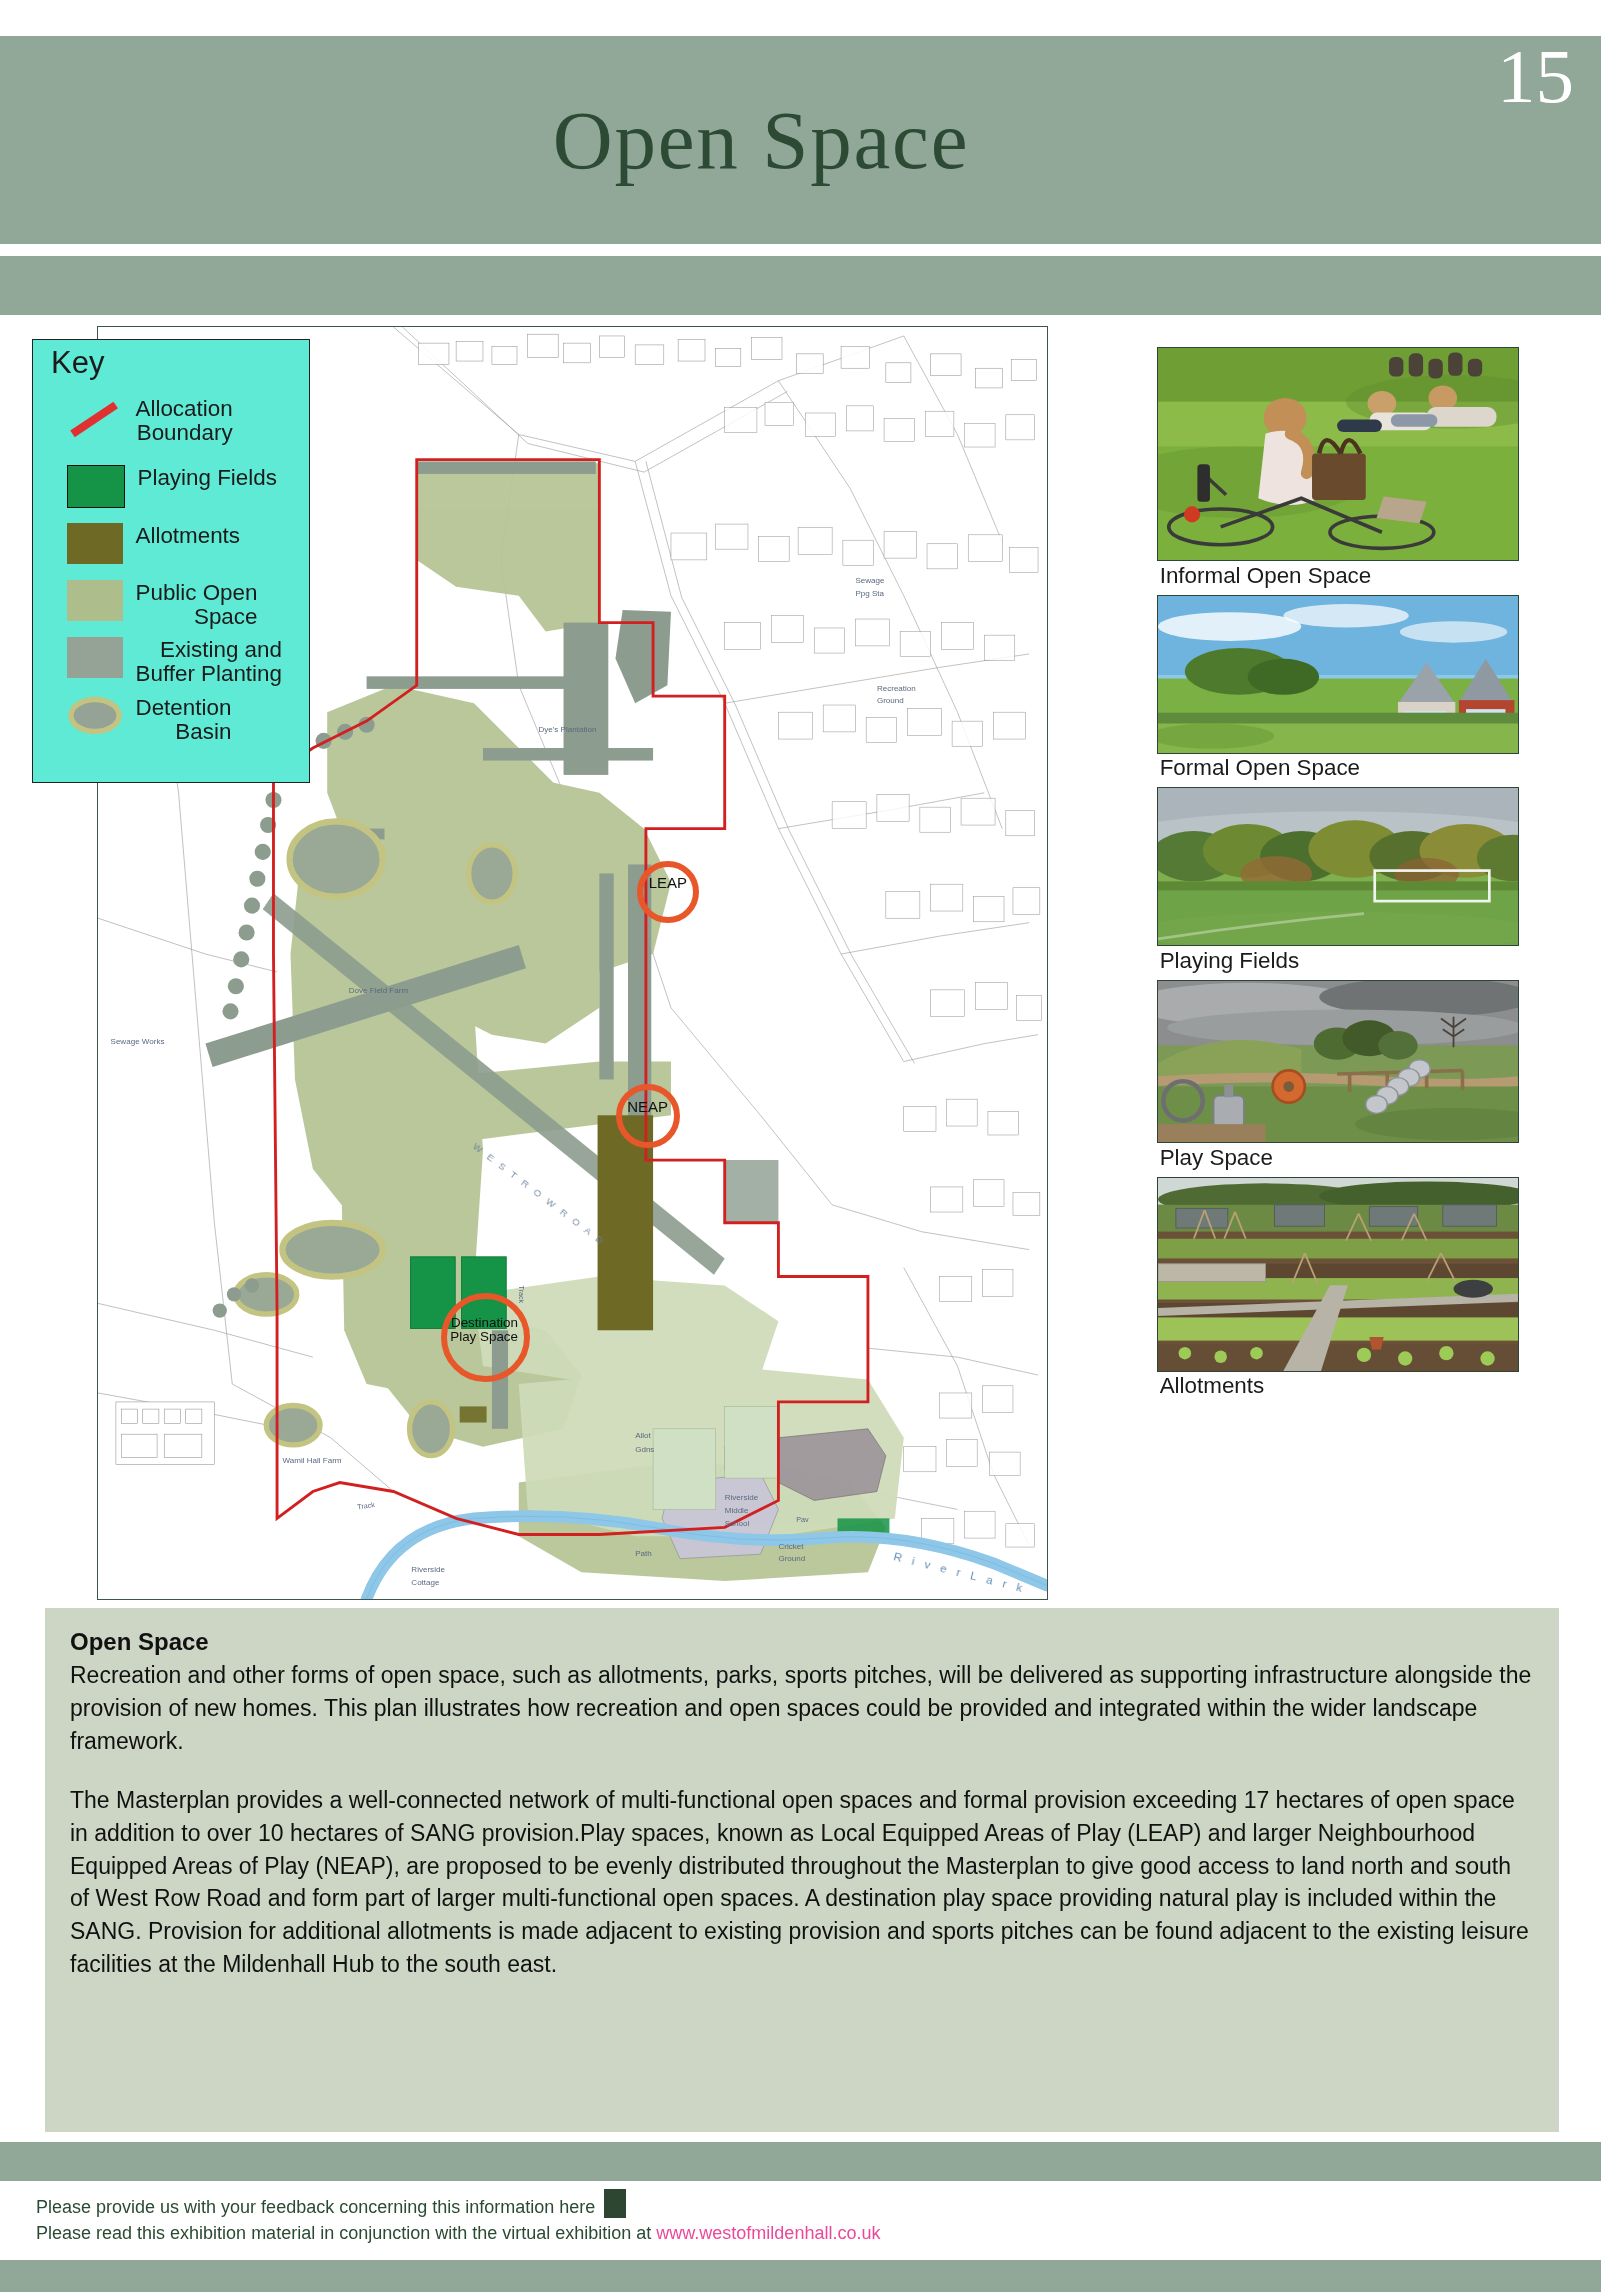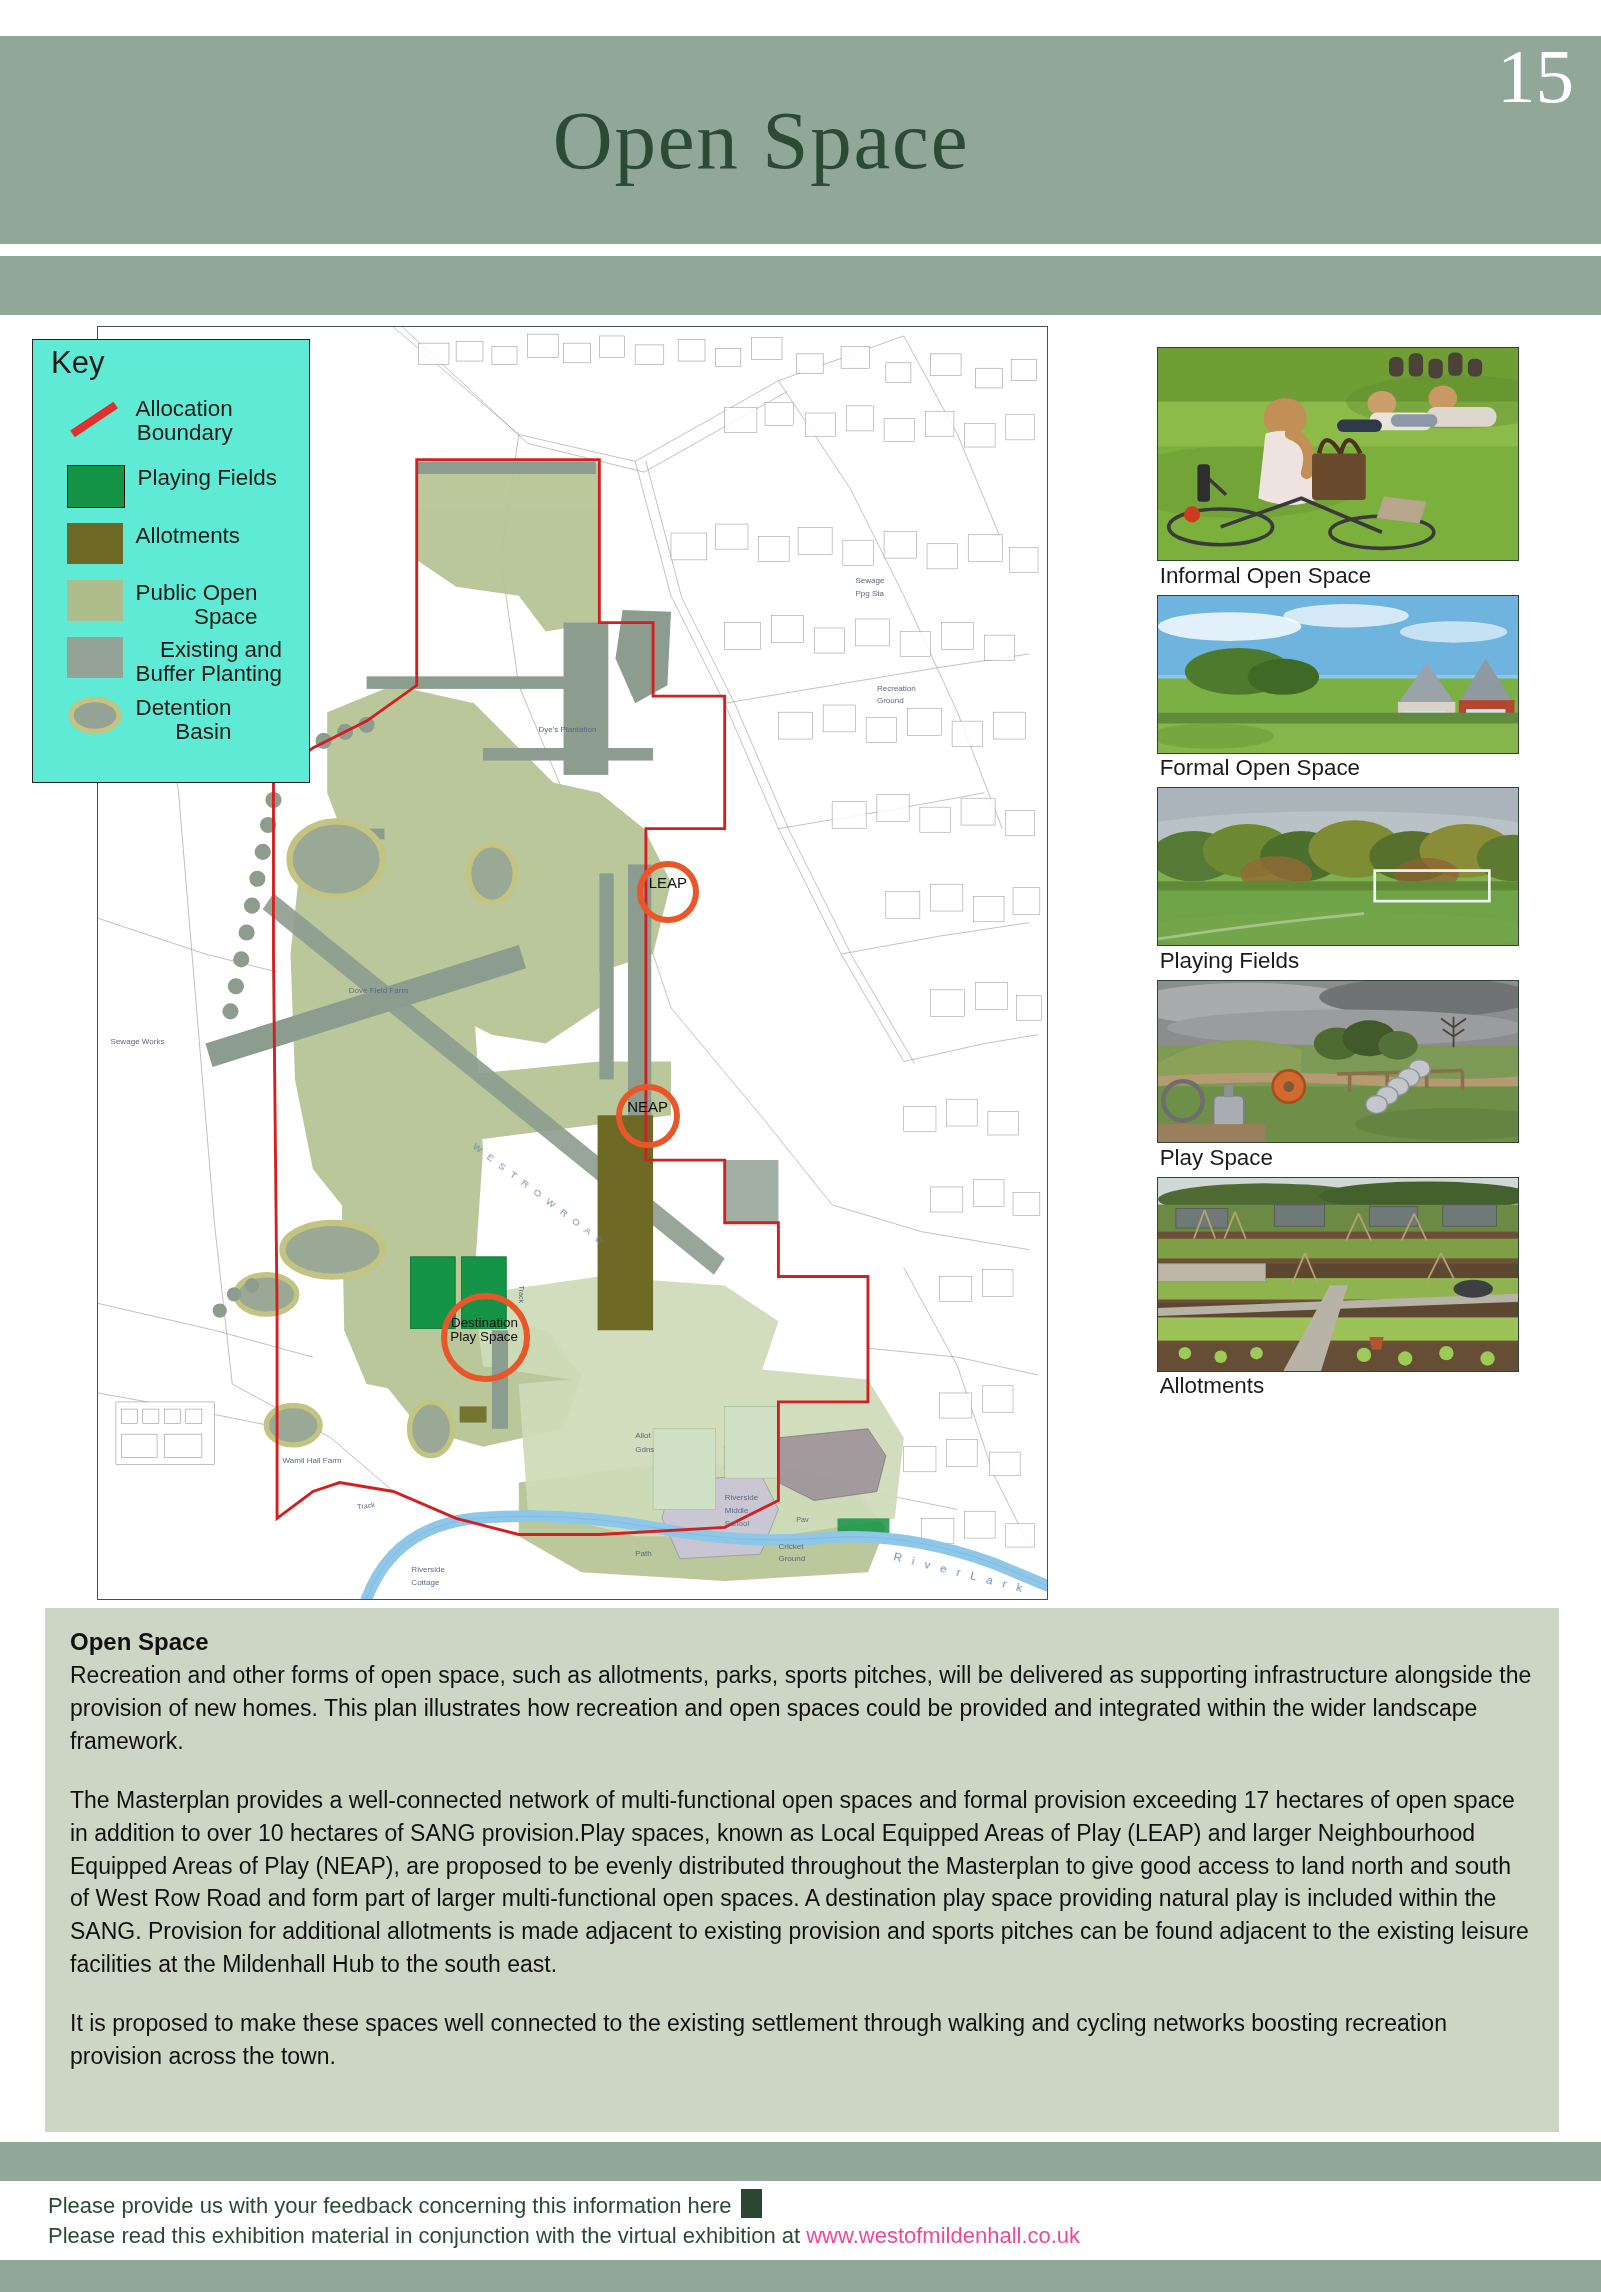--- a/index.html
+++ b/index.html
@@ -75,21 +75,21 @@
   }
   .text-para{
     font-size:23px;color:#111;line-height:1.42;margin:0 0 27px 0;
   }
 
   
   .footer-band-top{position:absolute;left:0;top:2142px;width:1601px;height:39px;background:#91a898;}
   .footer-white{position:absolute;left:0;top:2182px;width:1601px;height:79px;background:#ffffff;}
   .footer-band-bottom{position:absolute;left:0;top:2260px;width:1601px;height:32px;background:#91a898;}
   .footer-line{
-    position:absolute;left:48px;font-size:22px;color:#2b4a33;white-space:nowrap;text-align:center;
+    position:absolute;left:36px;font-size:18px;color:#2b4a33;white-space:nowrap;text-align:center;
   }
   .footer-line1{top:2189px;}
   .footer-line2{top:2223px;}
   .footer-swatch{
     display:inline-block;width:21.5px;height:29px;background:#2c4632;
     vertical-align:-5.4px;margin-left:9px;
   }
   .footer-url{color:#ec4899;}
 
   
@@ -658,21 +658,20 @@
     </svg>
   </div>
   <div class="photo-caption">Allotments</div>
 </div>
 
 <div class="text-panel">
   <div class="text-inner">
     <div class="text-heading">Open Space</div>
     <p class="text-para">Recreation and other forms of open space, such as allotments, parks, sports pitches, will be delivered as supporting infrastructure alongside the provision of new homes.  This plan illustrates how recreation and open spaces could be provided and integrated within the wider landscape framework.</p>
     <p class="text-para">The Masterplan provides a well-connected network of multi-functional open spaces and formal provision exceeding 17 hectares of open space in addition to over 10 hectares of SANG provision.Play spaces, known as Local Equipped Areas of Play (LEAP) and larger Neighbourhood Equipped Areas of Play (NEAP), are proposed to be evenly distributed throughout the Masterplan to give good access to land north and south of West Row Road and form part of larger multi-functional open spaces. A destination play space providing natural play is included within the SANG. Provision for additional allotments is made adjacent to existing provision and sports pitches can be found adjacent to the existing leisure facilities at the Mildenhall Hub to the south east.</p>
-    <p class="text-para">It is proposed to make these spaces well connected to the existing settlement through walking and cycling networks boosting recreation provision across the town.</p>
   </div>
 </div>
 
 <div class="footer-band-top"></div>
 <div class="footer-white"></div>
 <div class="footer-line footer-line1">
   <span>Please provide us with your feedback concerning this information here</span><span class="footer-swatch"></span>
 </div>
 <div class="footer-line footer-line2">
   <span>Please read this exhibition material in conjunction with the virtual exhibition at </span><span class="footer-url">www.westofmildenhall.co.uk</span>

